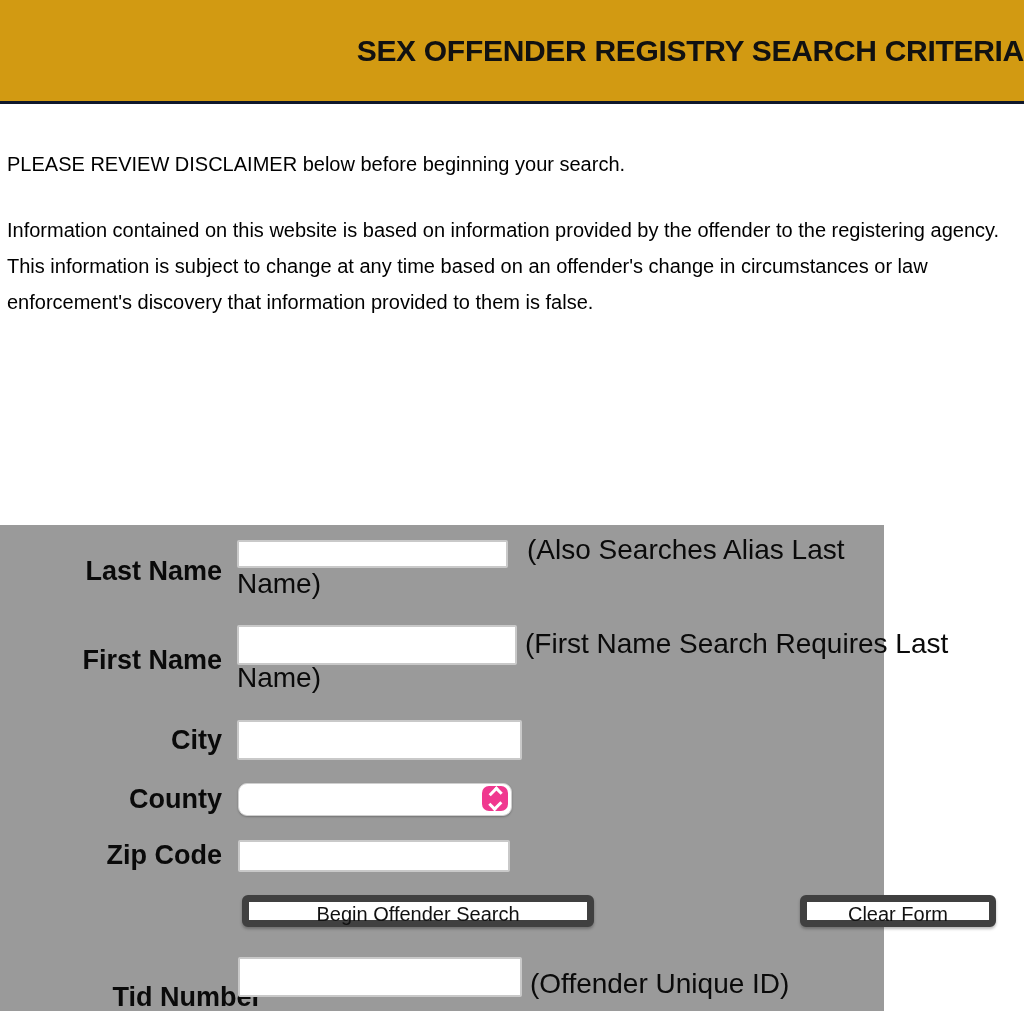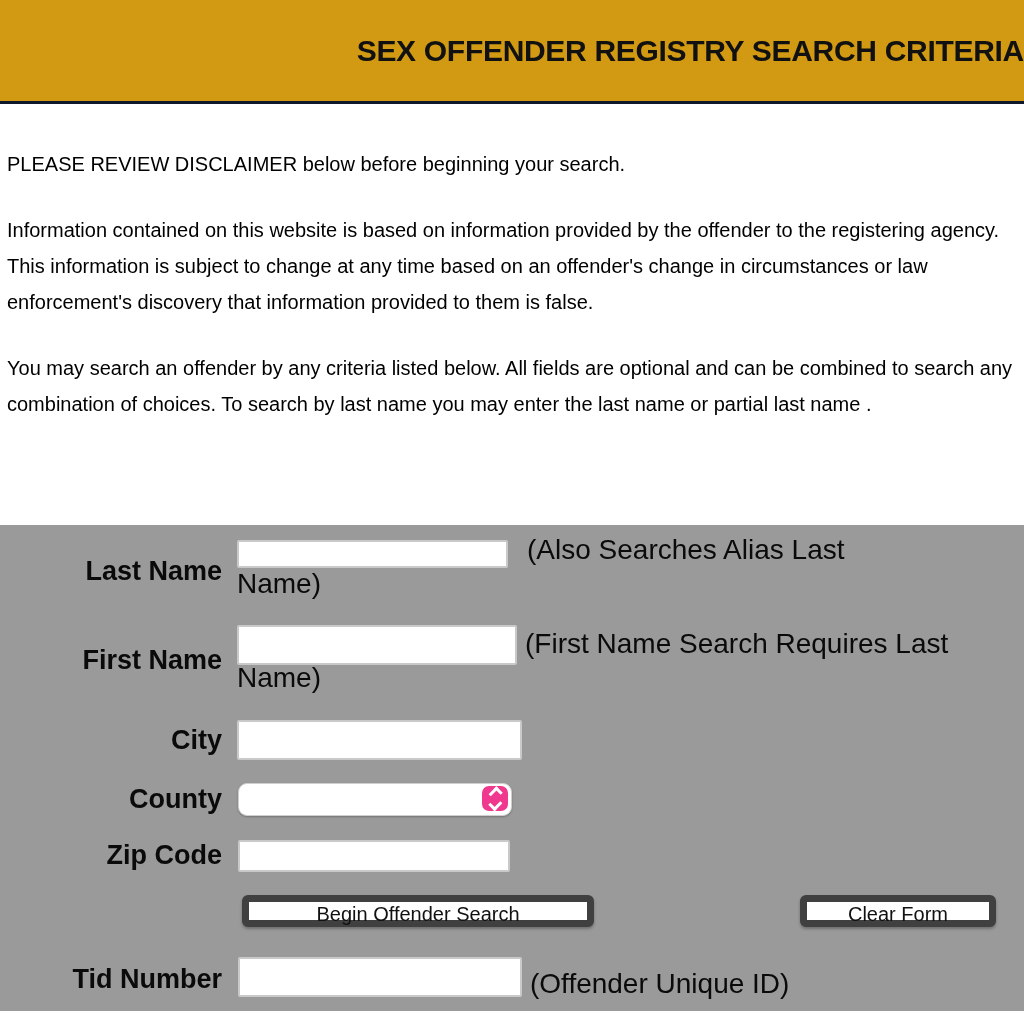--- a/index.html
+++ b/index.html
@@ -32,36 +32,36 @@
     background:#ffffff;
   }
   .intro p{
     margin:0 0 30px 0;
     font-size:20px;line-height:36px;
     color:#000000;
   }
   
   .formbox{
     position:relative;
-    width:1024px;height:486px;
+    width:884px;height:486px;
     background:#9a9a9a;
   }
   .flabel{
     position:absolute;left:0;width:222px;
     text-align:right;
     font-size:27px;font-weight:bold;line-height:1.1;
     color:#0a0a0a;
     white-space:nowrap;
   }
   .lbl-last  {top:32px;}
   .lbl-first {top:121px;}
   .lbl-city  {top:201px;}
   .lbl-county{top:260px;}
   .lbl-zip   {top:316px;}
-  .lbl-tid   {top:440px;}
+  .lbl-tid   {top:458px;padding-left:40px;}
   .hint{
     position:absolute;left:237px;
     font-size:28px;line-height:34px;color:#0a0a0a;
   }
   .hint-last {top:8px;width:648px;text-indent:290px;}
   .hint-first{top:102px;width:756px;text-indent:288px;}
   .hint-tid  {top:442px;width:720px;text-indent:293px;}
   .tin{
     position:absolute;
     box-sizing:border-box;
@@ -118,21 +118,20 @@
 
 <div class="page">
 
   <header class="banner">
     <h1>SEX OFFENDER REGISTRY SEARCH CRITERIA</h1>
   </header>
 
   <section class="intro">
     <p>PLEASE REVIEW DISCLAIMER below before beginning your search.</p>
     <p>Information contained on this website is based on information provided by the offender to the registering agency. This information is subject to change at any time based on an offender's change in circumstances or law enforcement's discovery that information provided to them is false.</p>
-    <p>You may search an offender by any criteria listed below. All fields are optional and can be combined to search any combination of choices. To search by last name you may enter the last name or partial last name .</p>
   </section>
 
   <section class="formbox">
 
     <span class="flabel lbl-last">Last Name</span>
     <div class="hint hint-last">(Also Searches Alias Last Name)</div>
     <input type="text" class="tin in-last" value="" style="">
 
     <span class="flabel lbl-first">First Name</span>
     <div class="hint hint-first">(First Name Search Requires Last Name)</div>

